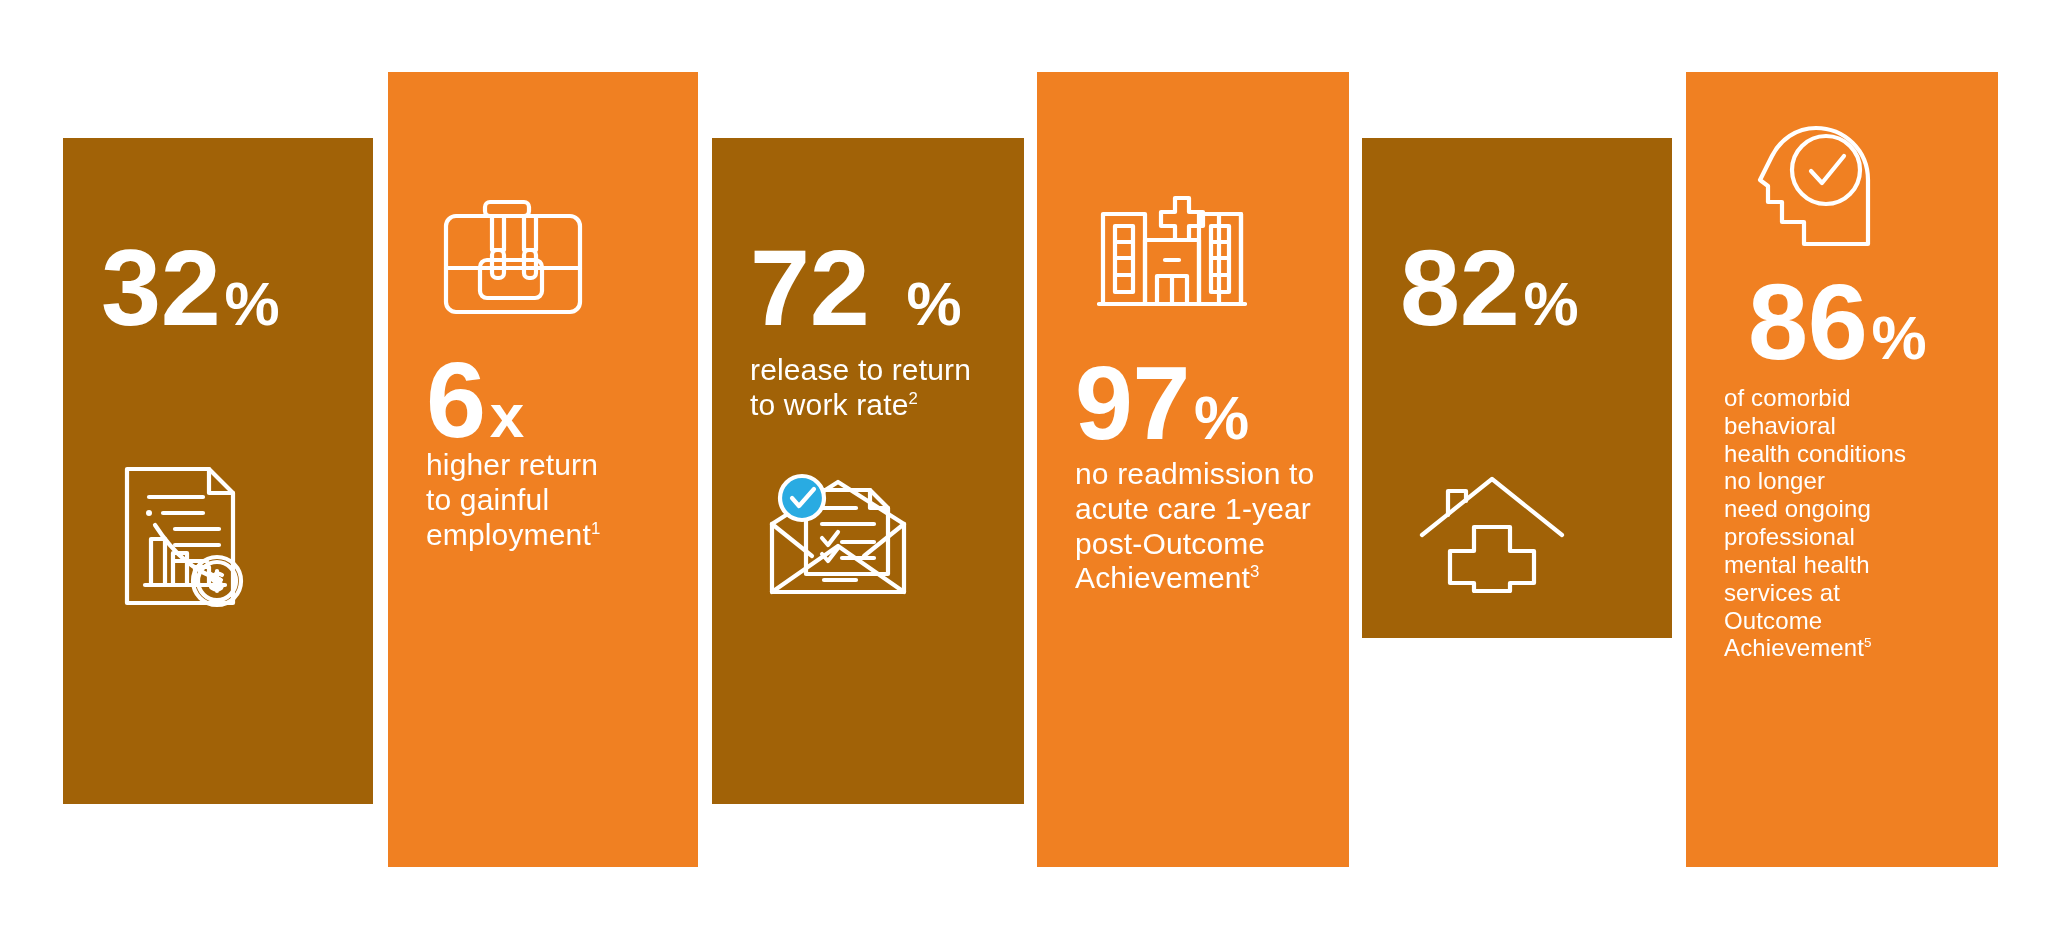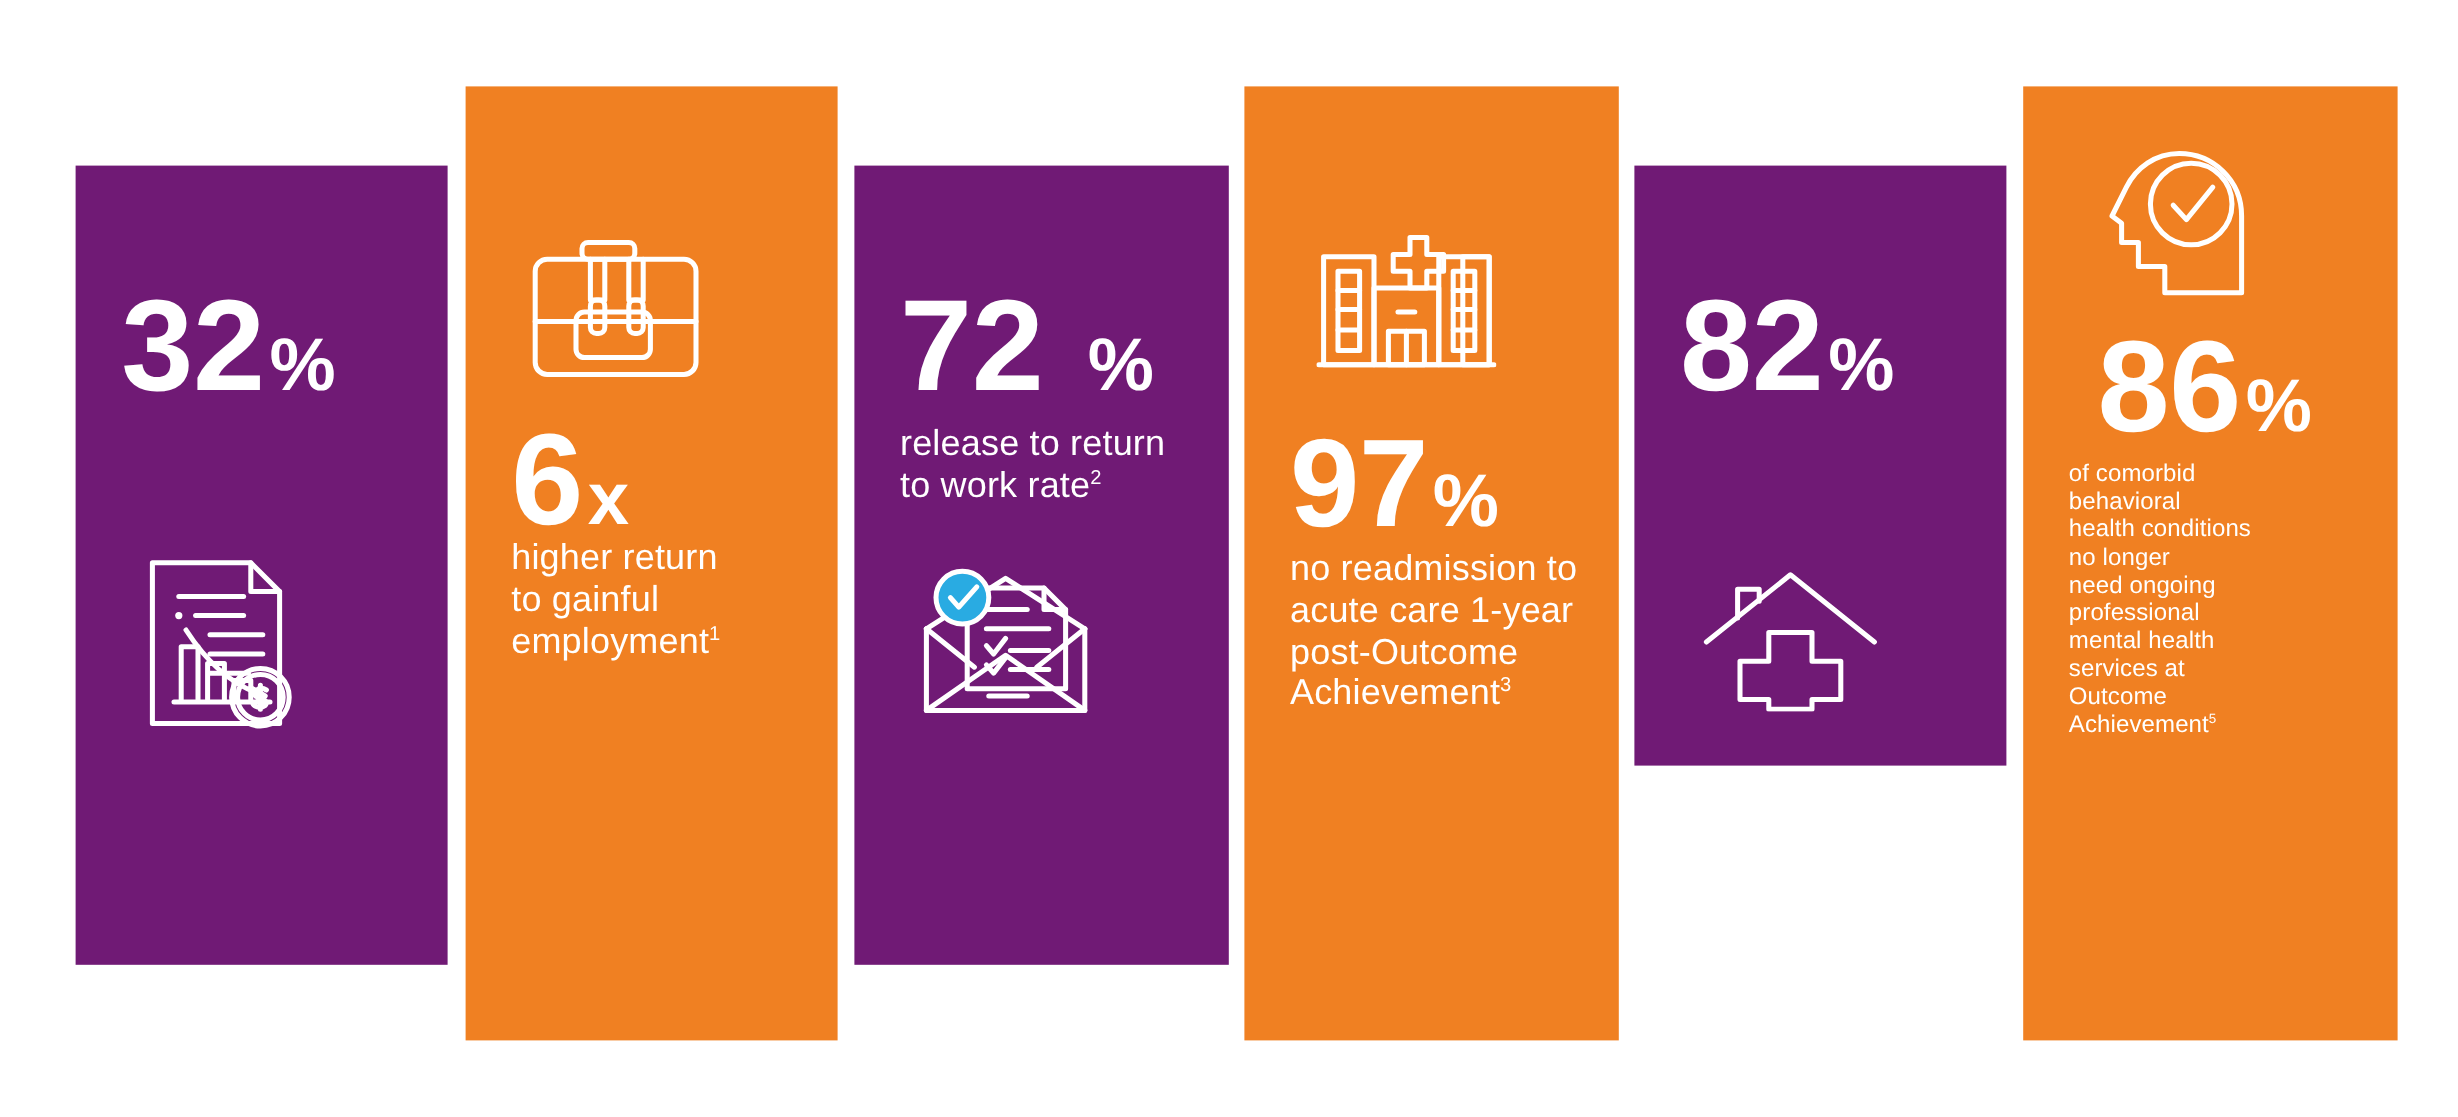--- a/index.html
+++ b/index.html
@@ -16,21 +16,21 @@
     width: 2048px;
     height: 931px;
     background: #ffffff;
   }
   .panel {
     position: absolute;
     color: #ffffff;
     display: flex;
     flex-direction: column;
   }
-  .panel.blue  { background: #701a75; }
+  .panel.blue  { background: #a16207; }
   .panel.orange{ background: #f08022; }
 
   
   .col1 { left: 63px;   top: 138px; width: 310px; height: 666px; }
   .col2 { left: 388px;  top: 72px;  width: 310px; height: 795px; }
   .col3 { left: 712px;  top: 138px; width: 312px; height: 666px; }
   .col4 { left: 1037px; top: 72px;  width: 312px; height: 795px; }
   .col5 { left: 1362px; top: 138px; width: 310px; height: 500px; }
   .col6 { left: 1686px; top: 72px;  width: 312px; height: 795px; }
 
@@ -85,21 +85,21 @@
   .c4-stat { top: 284px; }
   .c4-cap  { top: 385px; }
   
   .c5-stat { top: 100px; }
   .c5-cap  { top: 215px; }
   .c5-icon { top: 335px; left: 56px; }
   
   .c6-icon { top: 50px; left: 70px; }
   .c6-stat { top: 200px; margin-left: 24px; }
   .c6-cap  { top: 312px; }
-  .c6-cap { font-size: 20px; line-height: 1.16; }
+  .c6-cap { font-size: 24px; line-height: 1.16; }
 </style>
 </head>
 <body>
 
 <div class="board">
 
   <div class="panel blue col1">
     <div class="inner">
 
       <div class="blk stat c1-stat">

